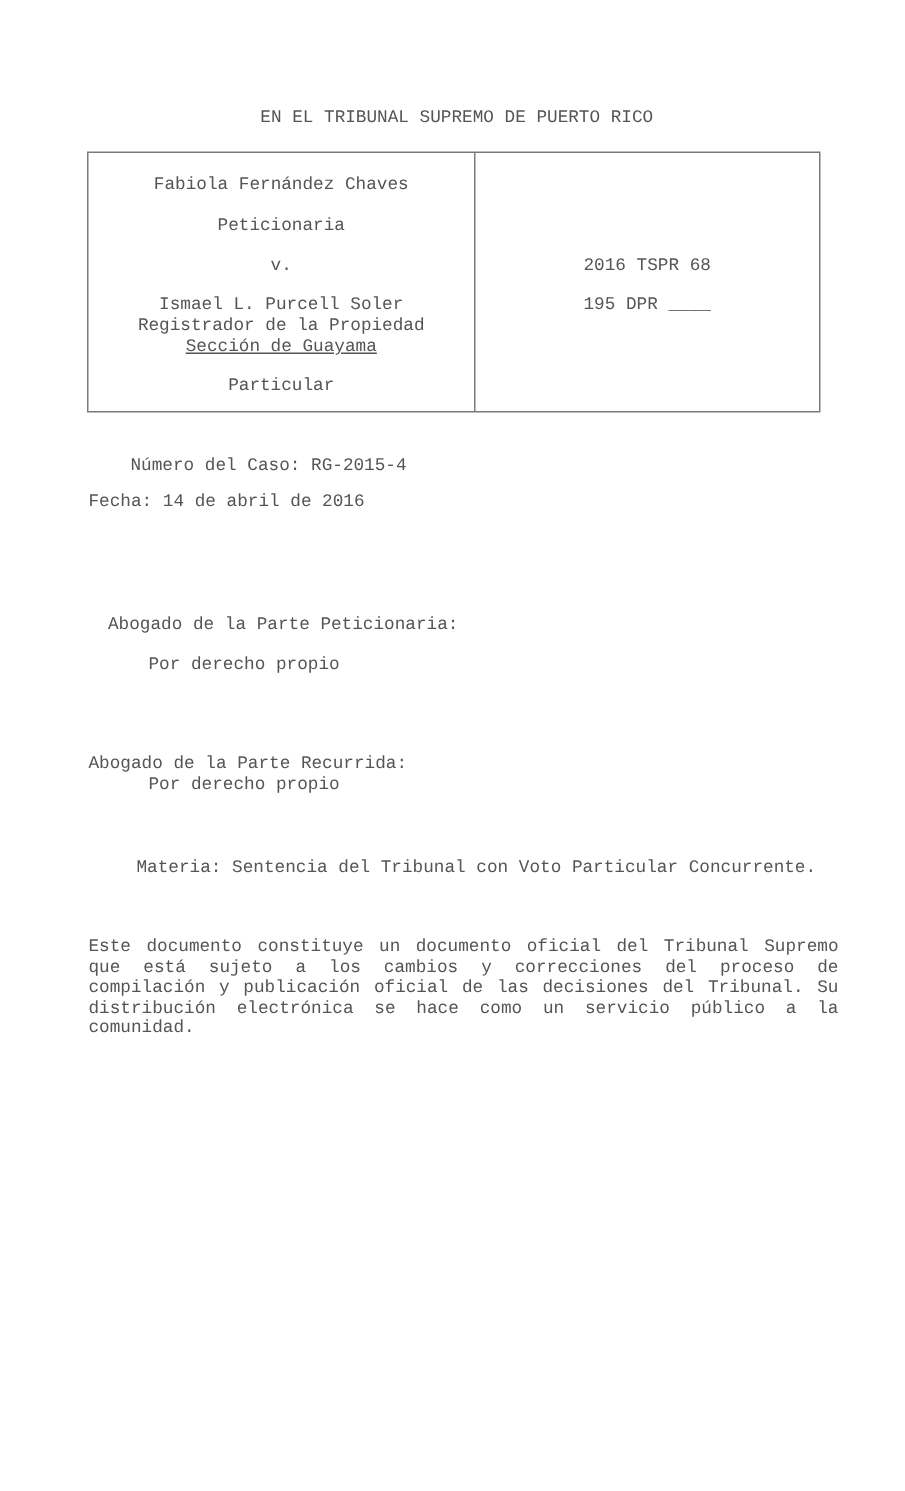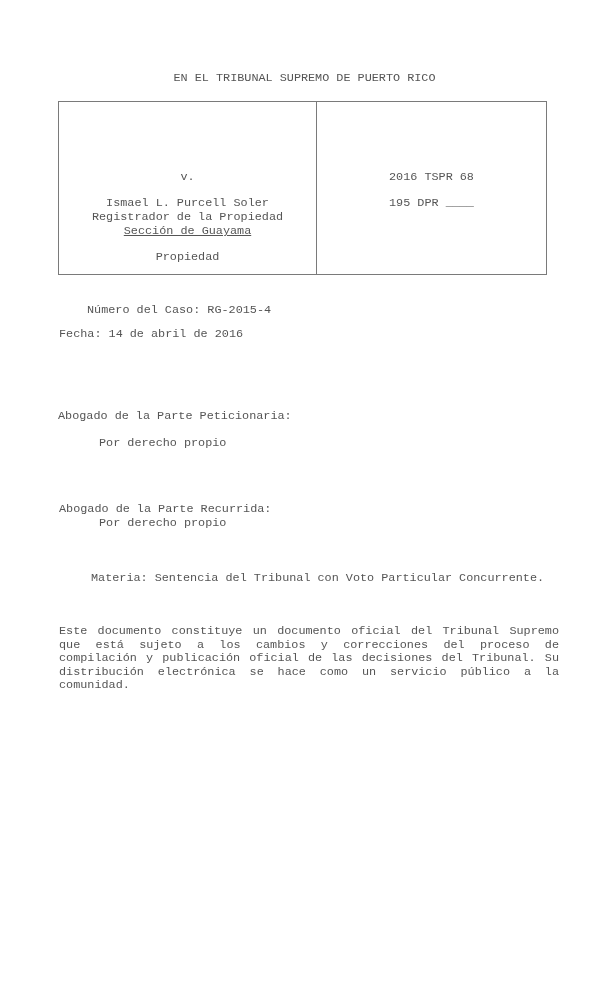--- a/index.html
+++ b/index.html
@@ -34,21 +34,21 @@
       position: absolute;
       left: 257px; top: 0; bottom: 0;
       width: 1px; background: #7a7a7a;
     }
     .left-cell-line { left: 0; width: 257px; }
     .right-cell-line { left: 258px; width: 230px; }
 
     #case-number { left: 59px; top: 303px; margin-left: 28px; }
     #date-line { left: 59px; top: 327px; }
 
-    #pet-attorney-label { left: 58px; top: 409px; }
+    #pet-attorney-label { left: 72px; top: 409px; }
     #pet-attorney-value { left: 99px; top: 436px; }
     #rec-attorney-label { left: 59px; top: 502px; }
     #rec-attorney-value { left: 99px; top: 516px; }
 
     #subject-line { left: 63px; top: 571px; margin-left: 28px; }
 
     #disclaimer {
       position: absolute;
       left: 59px; top: 625px;
       width: 500px;
@@ -60,25 +60,27 @@
     }
   </style>
 </head>
 <body>
 
 <div class="abs center" id="court-title">EN EL TRIBUNAL SUPREMO DE PUERTO RICO</div>
 
 <div id="caption-table">
   <div id="caption-divider"></div>
 
+  <div class="abs center left-cell-line" style="top:14px;">Fabiola Fernández Chaves</div>
+  <div class="abs center left-cell-line" style="top:41px;">Peticionaria</div>
   <div class="abs center left-cell-line" style="top:68px;">v.</div>
   <div class="abs center left-cell-line" style="top:108px;">Registrador de la Propiedad</div>
   <div class="abs center left-cell-line" style="top:94px;">Ismael L. Purcell Soler</div>
   <div class="abs center left-cell-line" style="top:122px;text-decoration:underline;">Sección de Guayama</div>
-  <div class="abs center left-cell-line" style="top:148px;">Propiedad</div>
+  <div class="abs center left-cell-line" style="top:148px;">Particular</div>
 
   <div class="abs right-cell-line" style="top:68px; left:330px;">2016 TSPR 68</div>
   <div class="abs right-cell-line" style="top:94px; left:330px;">195 DPR ____</div>
 </div>
 
 <div class="abs" id="case-number">Número del Caso: RG-2015-4</div>
 <div class="abs" id="date-line">Fecha: 14 de abril de 2016</div>
 
 <div class="abs" id="pet-attorney-label">Abogado de la Parte Peticionaria:</div>
 <div class="abs" id="pet-attorney-value">Por derecho propio</div>

